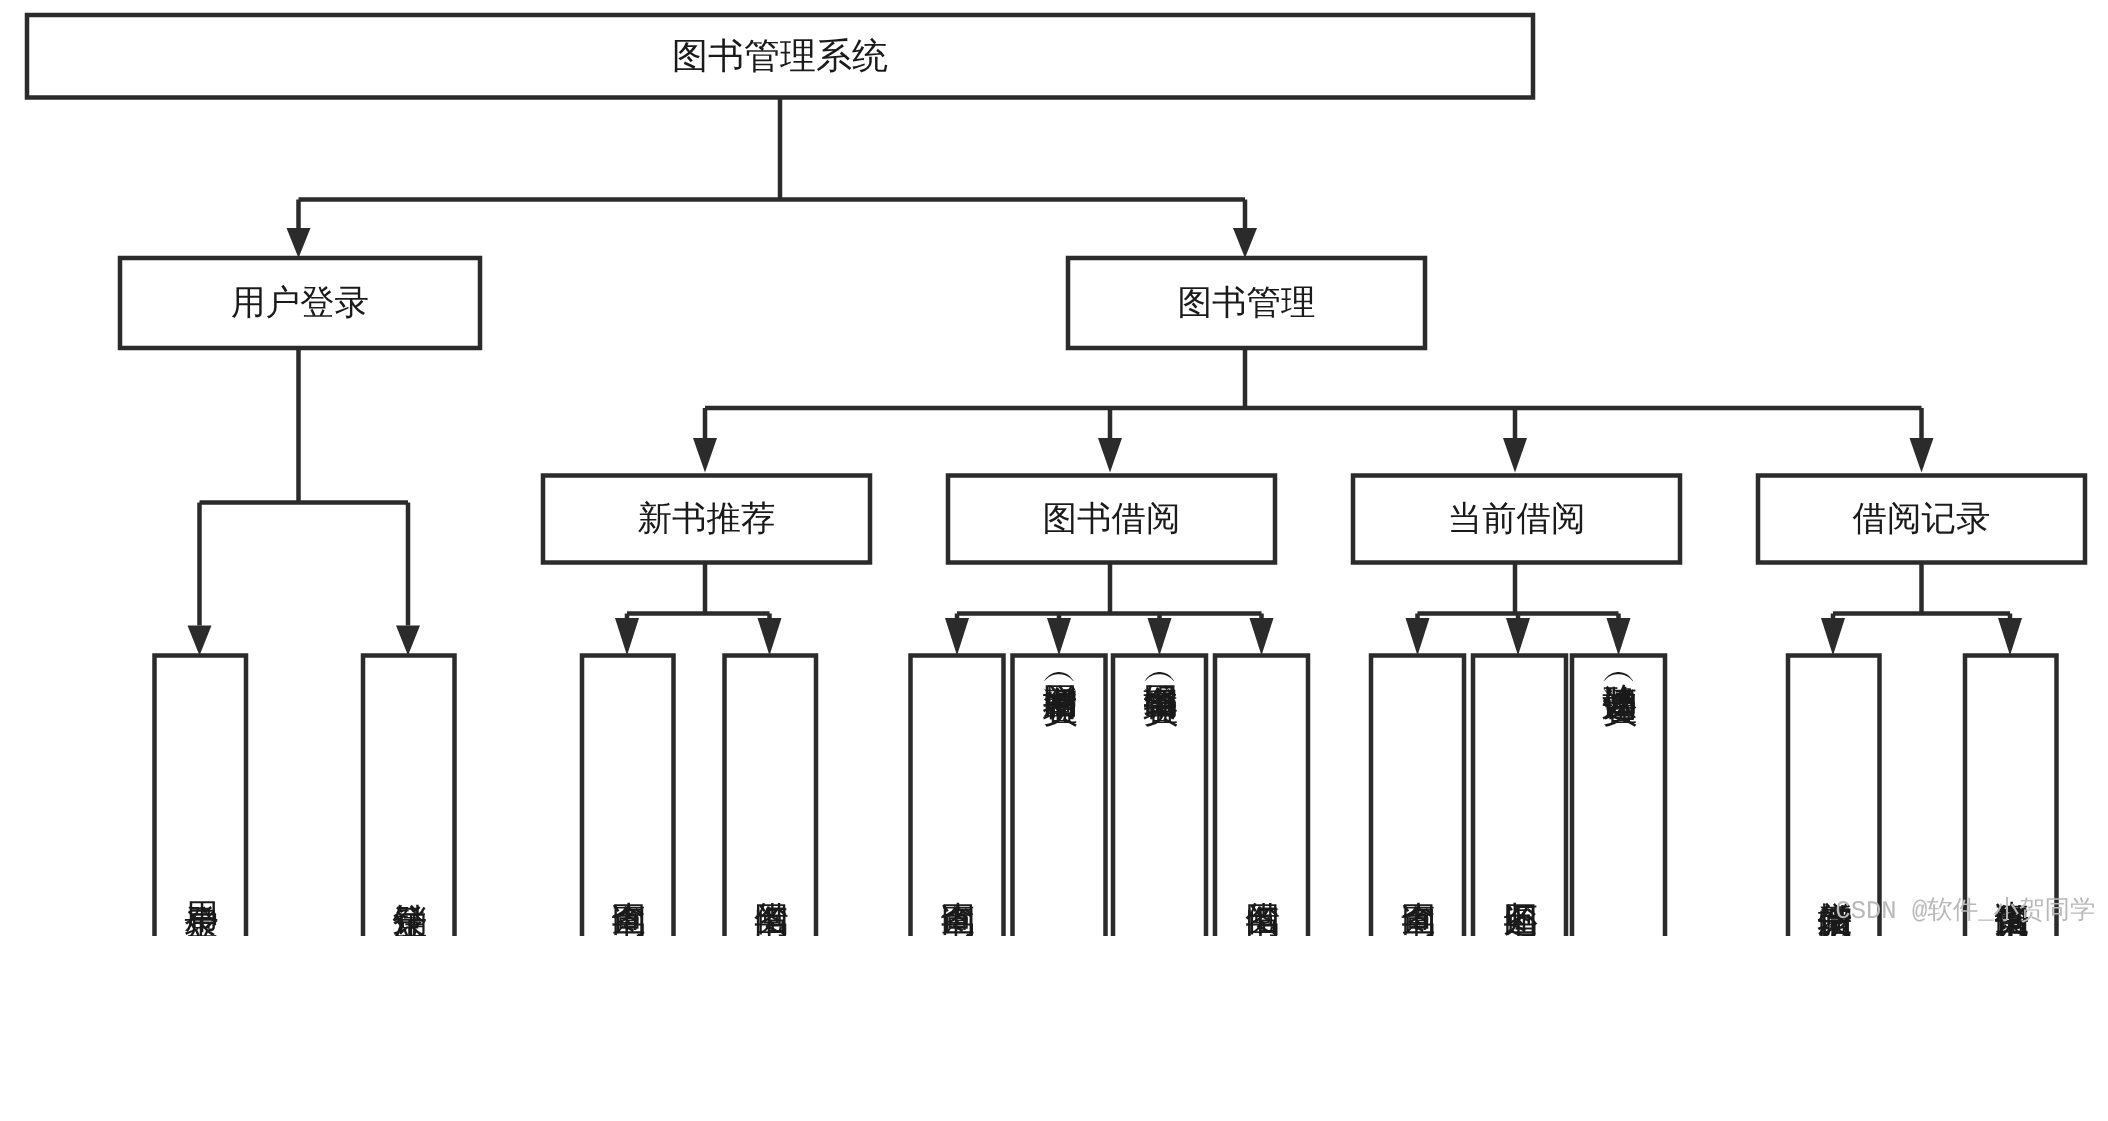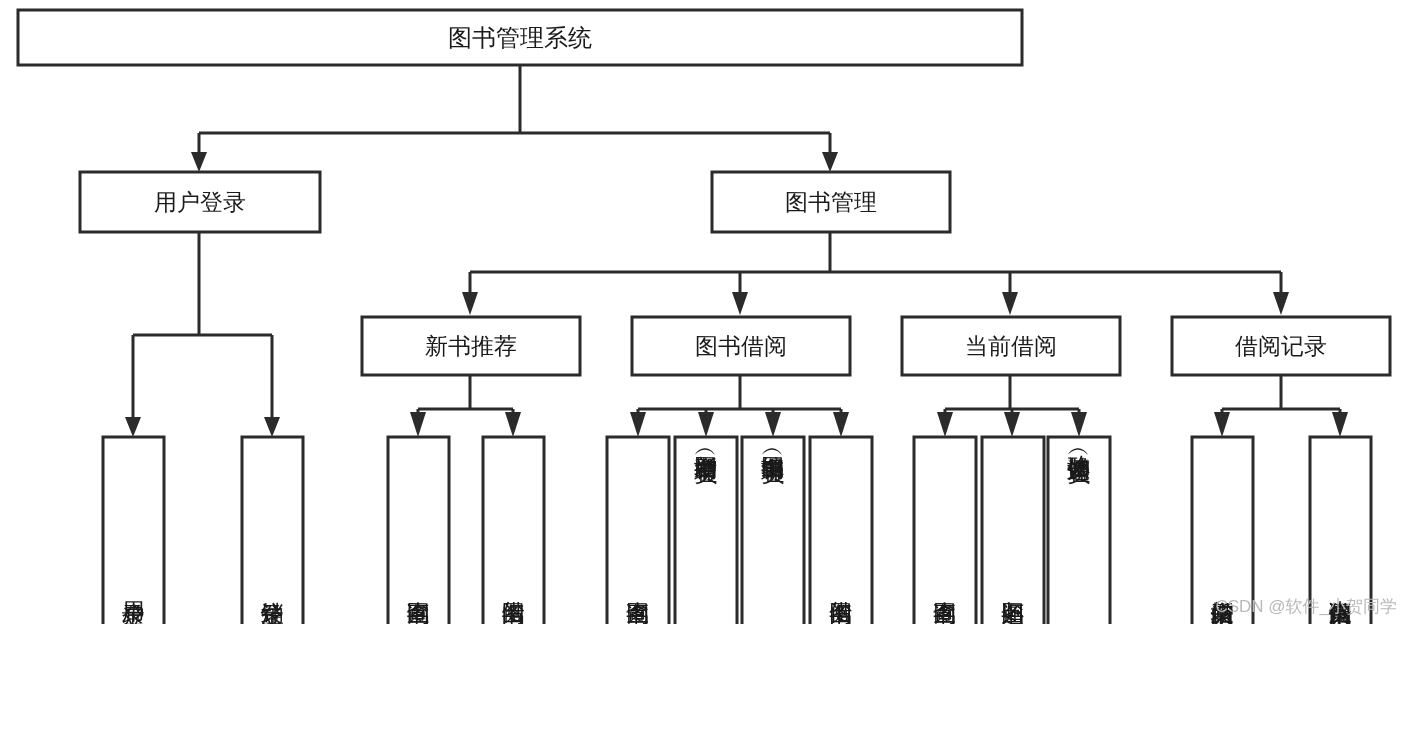--- a/index.html
+++ b/index.html
@@ -69,21 +69,21 @@
     line-height: 1.16;
     color: #1a1a1a;
     letter-spacing: 1px;
     white-space: nowrap;
     text-align: center;
   }
   .watermark {
     position: absolute;
     right: 8px;
     bottom: 6px;
-    font-family: Liberation Sans, sans-serif;
+    font-family: Liberation Mono, monospace;
     font-size: 17px;
     color: #b9b9b9;
     white-space: nowrap;
     pointer-events: none;
   }
 </style>
 </head>
 <body>
 
 <div id="diagram-root">

